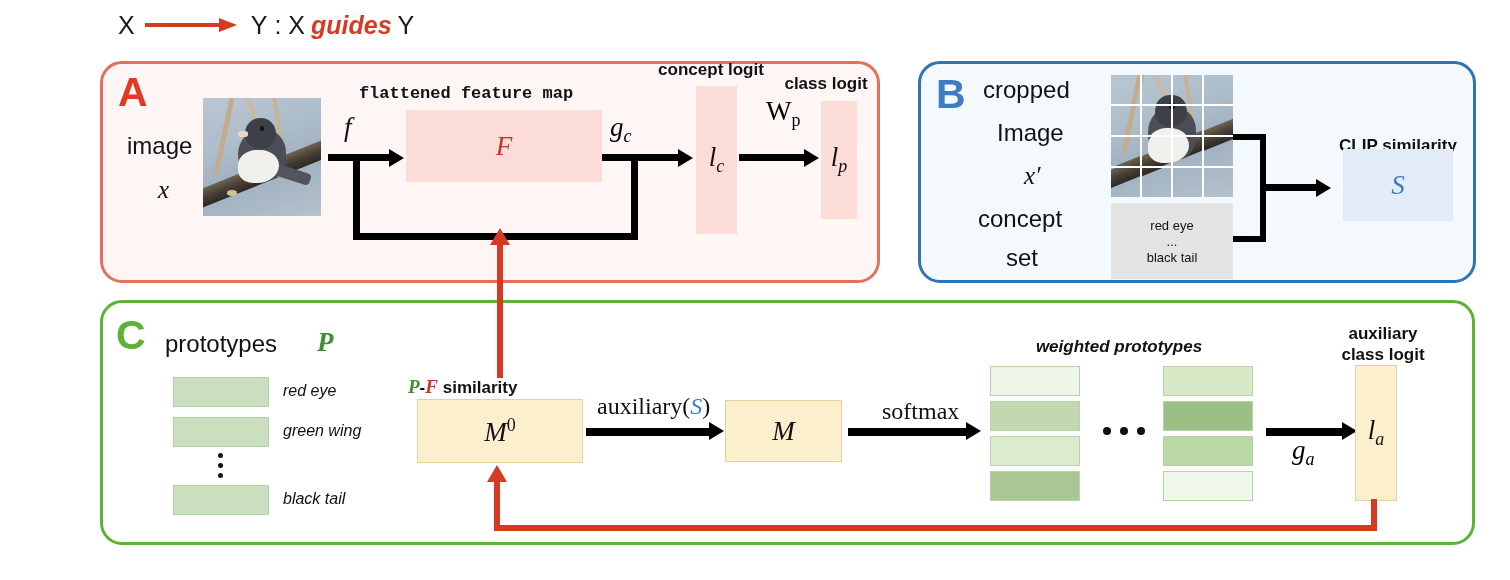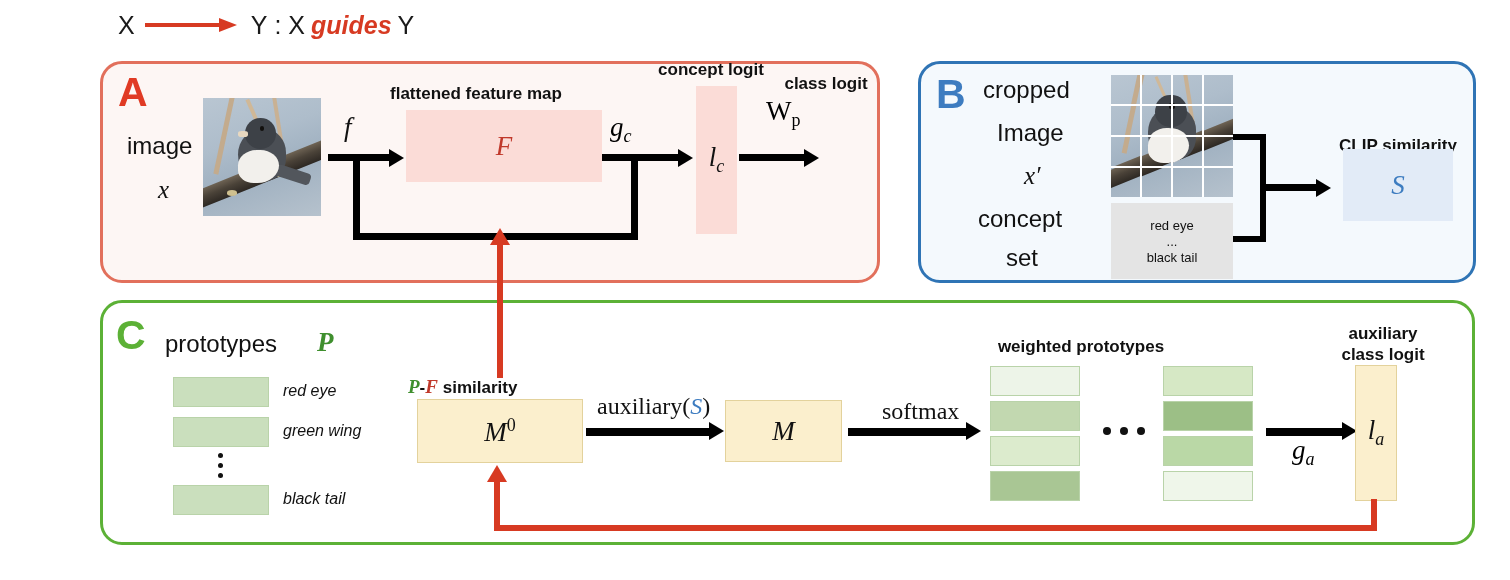--- a/index.html
+++ b/index.html
@@ -139,21 +139,21 @@
   </div>
 
   <div class="mono-it serif" style="left:241px;top:48px;font-size:27px;">f</div>
   <div class="bar" style="left:225px;top:90px;width:63px;height:7px;"></div>
   <div class="ahead-r" style="left:286px;top:84.5px;"></div>
 
   <div class="bar" style="left:250px;top:90px;width:7px;height:86px;"></div>
   <div class="bar" style="left:250px;top:169px;width:285px;height:7px;"></div>
   <div class="bar" style="left:528px;top:92px;width:7px;height:84px;"></div>
 
-  <div class="ttl" style="left:258px;top:19px;width:230px;">flattened feature map</div>
+  <div class="ttl" style="left:248px;top:19px;width:230px;font-family:Liberation Mono, monospace;">flattened feature map</div>
   <div class="box boxF" style="left:303px;top:46px;width:196px;height:72px;">
     <span class="sym" style="color:#c0392b;">F</span>
   </div>
 
   <div class="abs serif" style="left:507px;top:48px;font-size:27px;font-style:italic;">
     <span>g</span><sub style="font-size:18px;">c</sub>
   </div>
   <div class="bar" style="left:499px;top:90px;width:78px;height:7px;"></div>
   <div class="ahead-r" style="left:575px;top:84.5px;"></div>
 
@@ -164,20 +164,25 @@
     </span>
   </div>
 
   <div class="abs serif" style="left:663px;top:32px;font-size:27px;text-align:center;">
     <span>W</span><sub style="font-size:18px;">p</sub>
   </div>
   <div class="bar" style="left:636px;top:90px;width:67px;height:7px;"></div>
   <div class="ahead-r" style="left:701px;top:84.5px;"></div>
 
   <div class="ttl" style="left:648px;top:9px;width:150px;">class logit</div>
+  <div class="box boxPink" style="left:718px;top:37px;width:36px;height:118px;">
+    <span class="sym">
+      <span>l</span><sub>p</sub>
+    </span>
+  </div>
 </div>
 
 <div class="panel" id="panelB">
   <div class="plabel" id="labB">B</div>
 
   <div class="plain" style="left:62px;top:12px;">cropped</div>
   <div class="plain" style="left:76px;top:55px;">Image</div>
   <div class="mono-it serif" style="left:103px;top:98px;">x′</div>
 
   <div class="abs" id="cropgrid" style="left:190px;top:11px;width:122px;height:122px;">
@@ -365,21 +370,21 @@
   <div class="ahead-r" style="left:606px;top:119px;"></div>
 
   <div class="box boxYellow" style="left:622px;top:97px;width:117px;height:62px;">
     <span class="sym">M</span>
   </div>
 
   <div class="abs serif" style="left:779px;top:95px;font-size:24px;color:#111;">softmax</div>
   <div class="bar" style="left:745px;top:125px;width:121px;height:8px;"></div>
   <div class="ahead-r" style="left:863px;top:119px;"></div>
 
-  <div class="ttl" style="left:843px;top:33px;width:270px;">weighted prototypes</div>
+  <div class="ttl" style="left:881px;top:33px;width:270px;font-style:italic;">weighted prototypes</div>
 
   <div class="box boxGreen" style="left:887px;top:63px;width:90px;height:30px;background:#edf4e8;"></div>
   <div class="box boxGreen" style="left:887px;top:98px;width:90px;height:30px;background:#c2d8b0;"></div>
   <div class="box boxGreen" style="left:887px;top:133px;width:90px;height:30px;background:#dcebcd;"></div>
   <div class="box boxGreen" style="left:887px;top:168px;width:90px;height:30px;background:#a9c694;"></div>
 
   <div class="hdots" style="left:1000px;top:124px;">
     <i></i>
       <i></i>
       <i></i>

